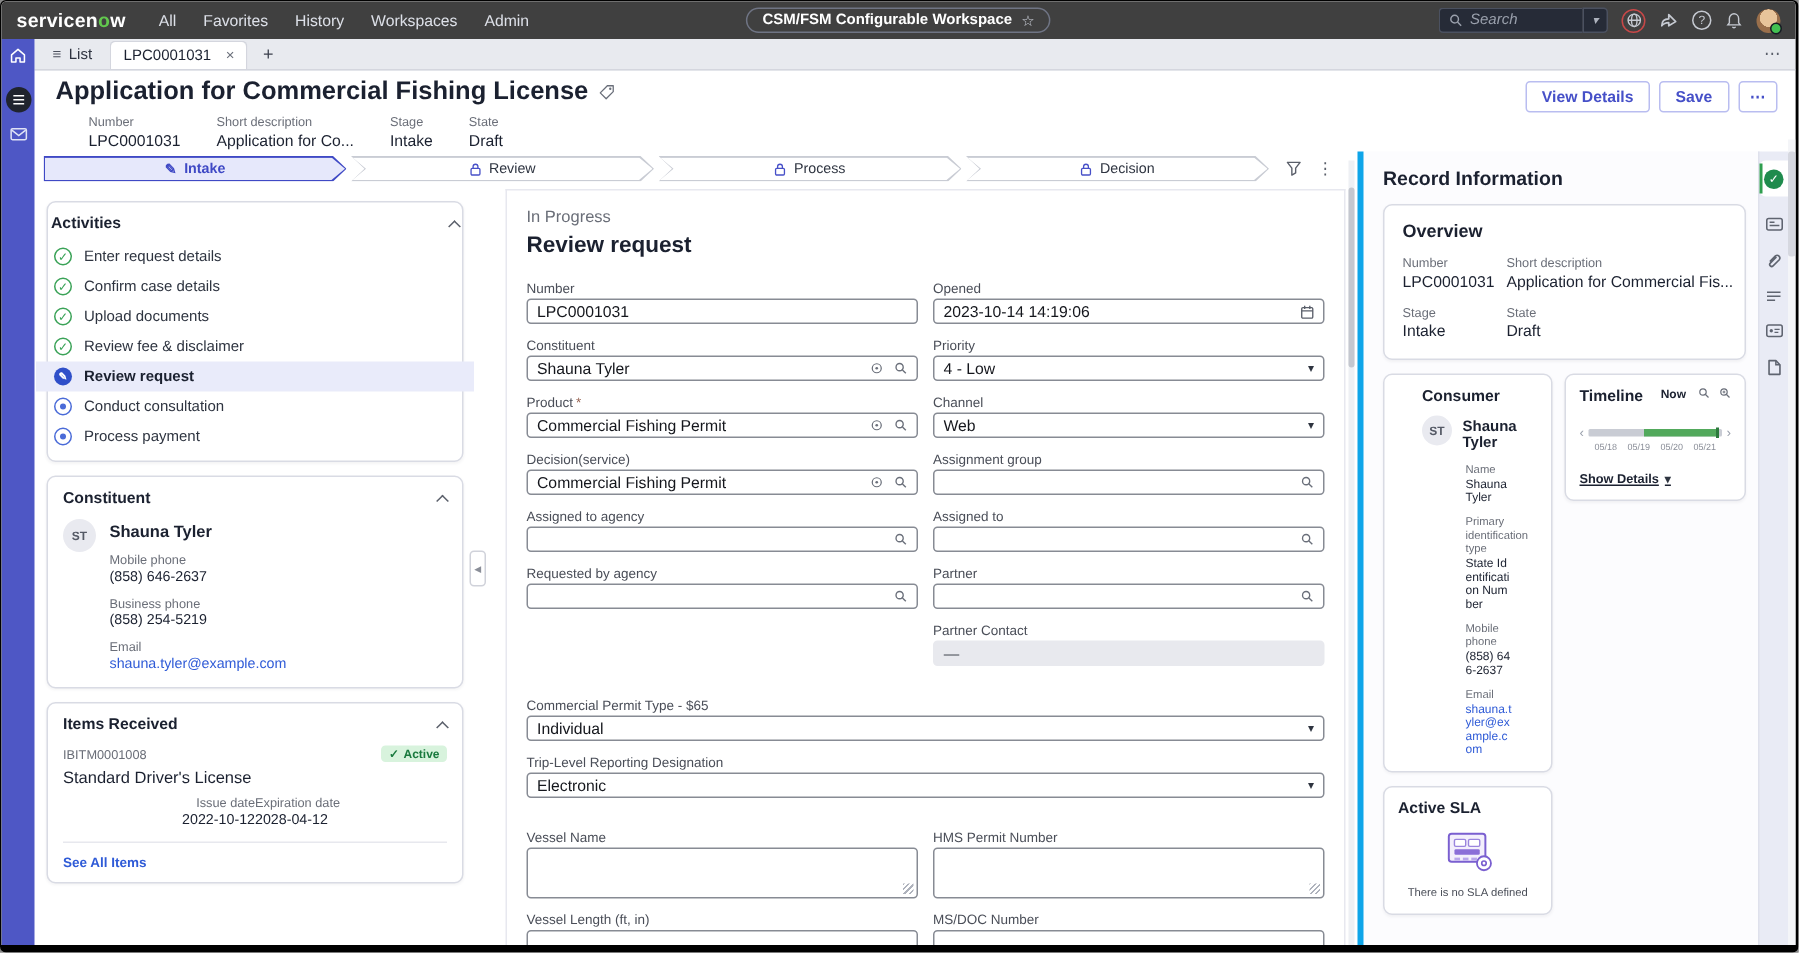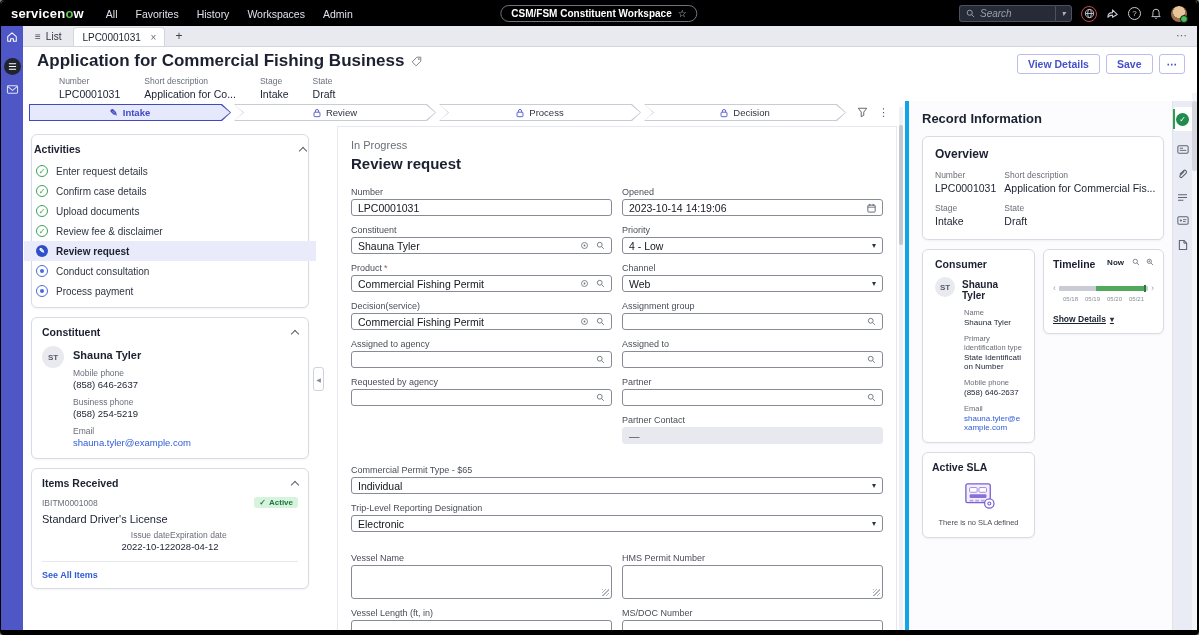--- a/index.html
+++ b/index.html
@@ -3,21 +3,21 @@
 <meta charset="utf-8">
 <style>
   * { margin:0; padding:0; box-sizing:border-box; }
   html,body { background:#888; }
   body { font-family:"Liberation Sans", sans-serif; }
   .window { position:relative; width:1199px; height:635px; background:#fff;
     border:1px solid #000; border-bottom:5px solid #000; border-right:2px solid #000;
     border-radius:4px; overflow:hidden; }
 
   
-  .topbar { position:absolute; left:0; top:0; right:0; height:25px; background:#000000;
+  .topbar { position:absolute; left:0; top:0; right:0; height:25px; background:#404040;
     display:flex; align-items:center; z-index:9; }
   .logo { margin-left:10px; font-size:13px; font-weight:bold; color:#fff; letter-spacing:.2px; }
   .logo .o { color:#62c84e; }
   .topnav { display:flex; gap:18px; margin-left:22px; }
   .topnav span { font-size:10.5px; color:#dde0e8; cursor:default; }
   .ws-pill { position:absolute; left:50%; transform:translateX(-50%); top:4px; height:17px;
     border:1px solid #6f7484; border-radius:9px; padding:0 10px; display:flex; align-items:center;
     gap:6px; color:#fff; font-size:10px; font-weight:bold; }
   .ws-pill .star { color:#cfd3dd; font-weight:normal; font-size:10px; }
   .top-right { margin-left:auto; display:flex; align-items:center; gap:9px; margin-right:10px; }
@@ -156,21 +156,21 @@
   
   .rightpanel { position:absolute; left:882px; width:270px; top:54px; bottom:0; background:#fcfcfe;
     border-left:4px solid #0ea5e9; padding:10px 11px 0 13px; }
   .rp-title { font-size:13px; font-weight:bold; color:#1b2130; margin-bottom:10px; }
   .ov-card { padding:10px 12px 12px; }
   .ov-title { font-size:12px; font-weight:bold; color:#1b2130; margin-bottom:9px; }
   .ov-grid { display:grid; grid-template-columns:1fr 1.15fr; row-gap:9px; column-gap:8px; }
   .ov-grid .gl { font-size:8.5px; color:#6a6e78; }
   .ov-grid .gv { font-size:10.5px; color:#1b2130; margin-top:2px; white-space:nowrap; overflow:hidden; }
   .rp-two { display:grid; grid-template-columns:113px 1fr; gap:8px; margin-top:9px; align-items:start; }
-  .cons-card { padding:8px 12px 10px; }
+  .cons-card { padding:8px 25px 10px; }
   .cons-row { display:flex; gap:7px; margin-top:7px; }
   .cons-name { font-size:10px; font-weight:bold; color:#1b2130; margin-top:2px; }
   .cons-f { margin-left:29px; margin-top:7px; }
   .cons-f .gl { font-size:7.5px; color:#6a6e78; }
   .cons-f .gv { font-size:8px; color:#1b2130; margin-top:1px; word-break:break-all; }
   .tl-card { padding:8px 9px 9px; }
   .tl-head { display:flex; align-items:flex-start; }
   .tl-now { margin-left:auto; font-size:8px; font-weight:bold; color:#1b2130; margin-right:8px; }
   .tl-zoom { display:flex; gap:6px; }
   .tl-barrow { display:flex; align-items:center; gap:3px; margin-top:13px; }
@@ -207,21 +207,21 @@
   <div class="topbar">
     <div class="logo"><span>servicen</span><span class="o">o</span><span>w</span></div>
     <div class="topnav">
       <span>All</span>
       <span>Favorites</span>
       <span>History</span>
       <span>Workspaces</span>
       <span>Admin</span>
     </div>
     <div class="ws-pill">
-      <span>CSM/FSM Constituent Workspace</span>
+      <span>CSM/FSM Configurable Workspace</span>
       <span class="star">☆</span>
     </div>
     <div class="top-right">
       <div class="searchbox">
         <div class="search-main">
           <svg width="9" height="9" viewBox="0 0 12 12">
               <circle cx="5" cy="5" r="3.4" fill="none" stroke="#9aa0ac" stroke-width="1.3"></circle>
               <line x1="7.6" y1="7.6" x2="10.8" y2="10.8" stroke="#9aa0ac" stroke-width="1.3"></line>
             </svg>
           <span>Search</span>
@@ -283,21 +283,21 @@
     </div>
     <div class="newtab">
         <span>+</span>
       </div>
     <div class="tab-more"><span>⋯</span></div>
   </div>
 
   <div class="main">
 
     <div class="page-title">
-      <span>Application for Commercial Fishing Business</span>
+      <span>Application for Commercial Fishing License</span>
       <svg width="11" height="11" viewBox="0 0 14 14">
           <path d="M7.5 1.5 H12.5 V6.5 L6.5 12.5 L1.5 7.5 Z" fill="none" stroke="#6a6f7a" stroke-width="1.1" stroke-linejoin="round"></path>
           <circle cx="10" cy="4" r="1" fill="#6a6f7a"></circle>
         </svg>
     </div>
     <div class="hdr-btns">
       <button class="btn">View Details</button>
       <button class="btn">Save</button>
       <button class="btn sm">⋯</button>
     </div>

